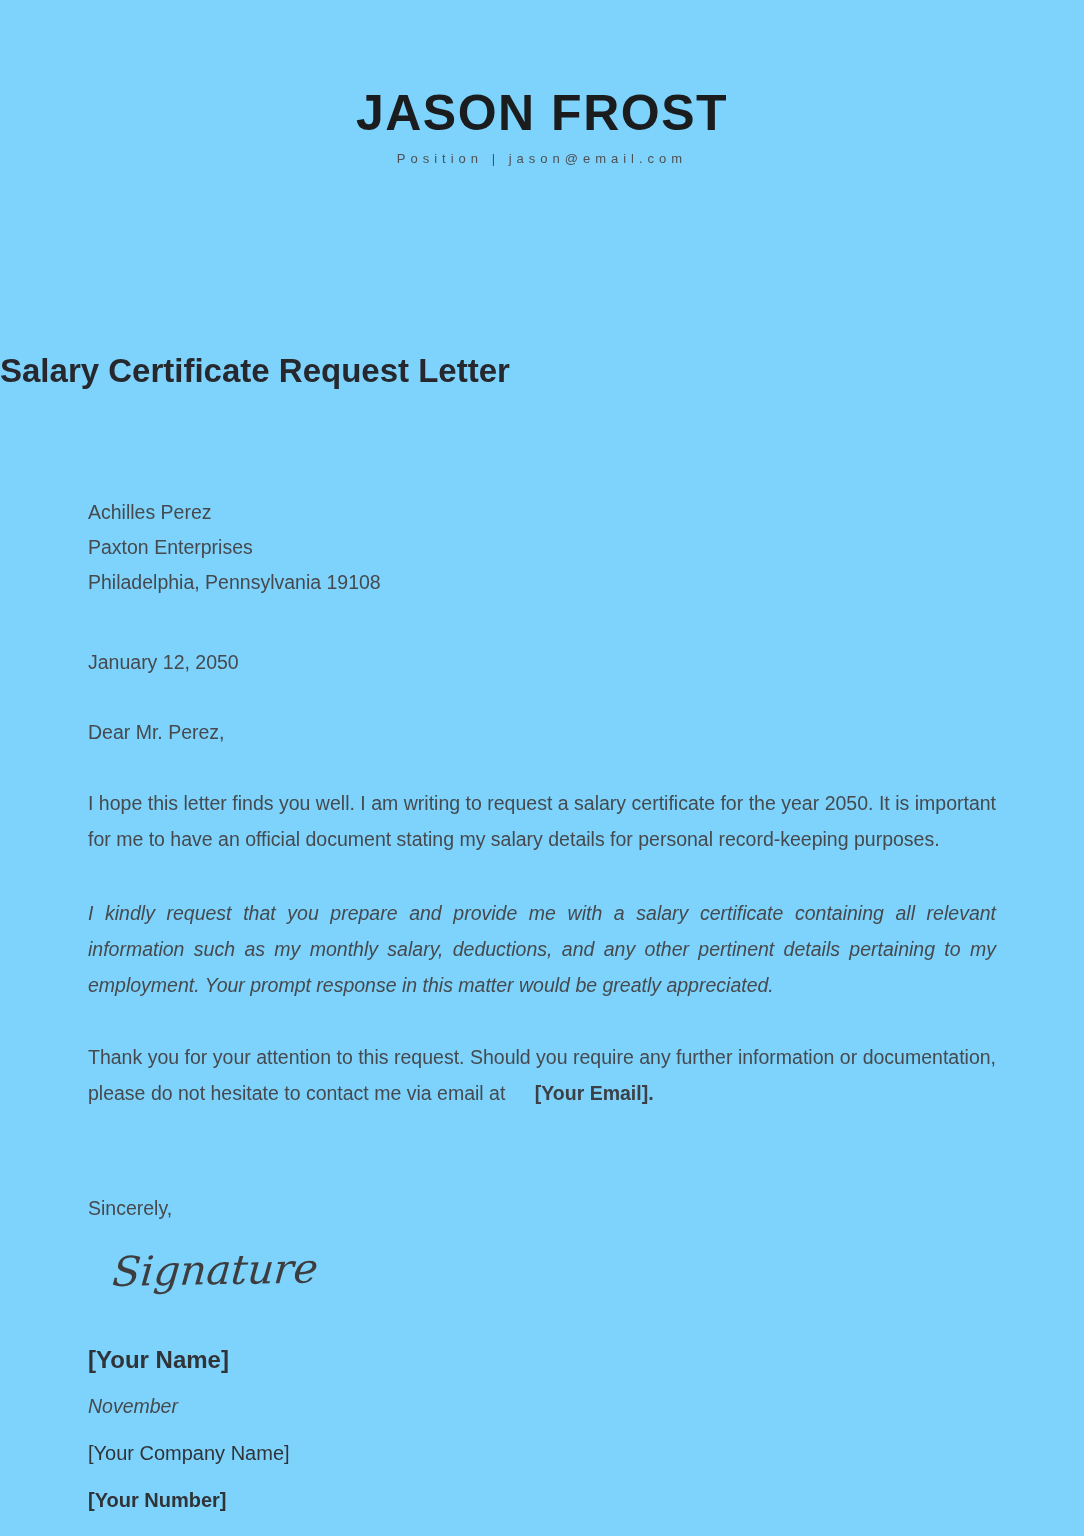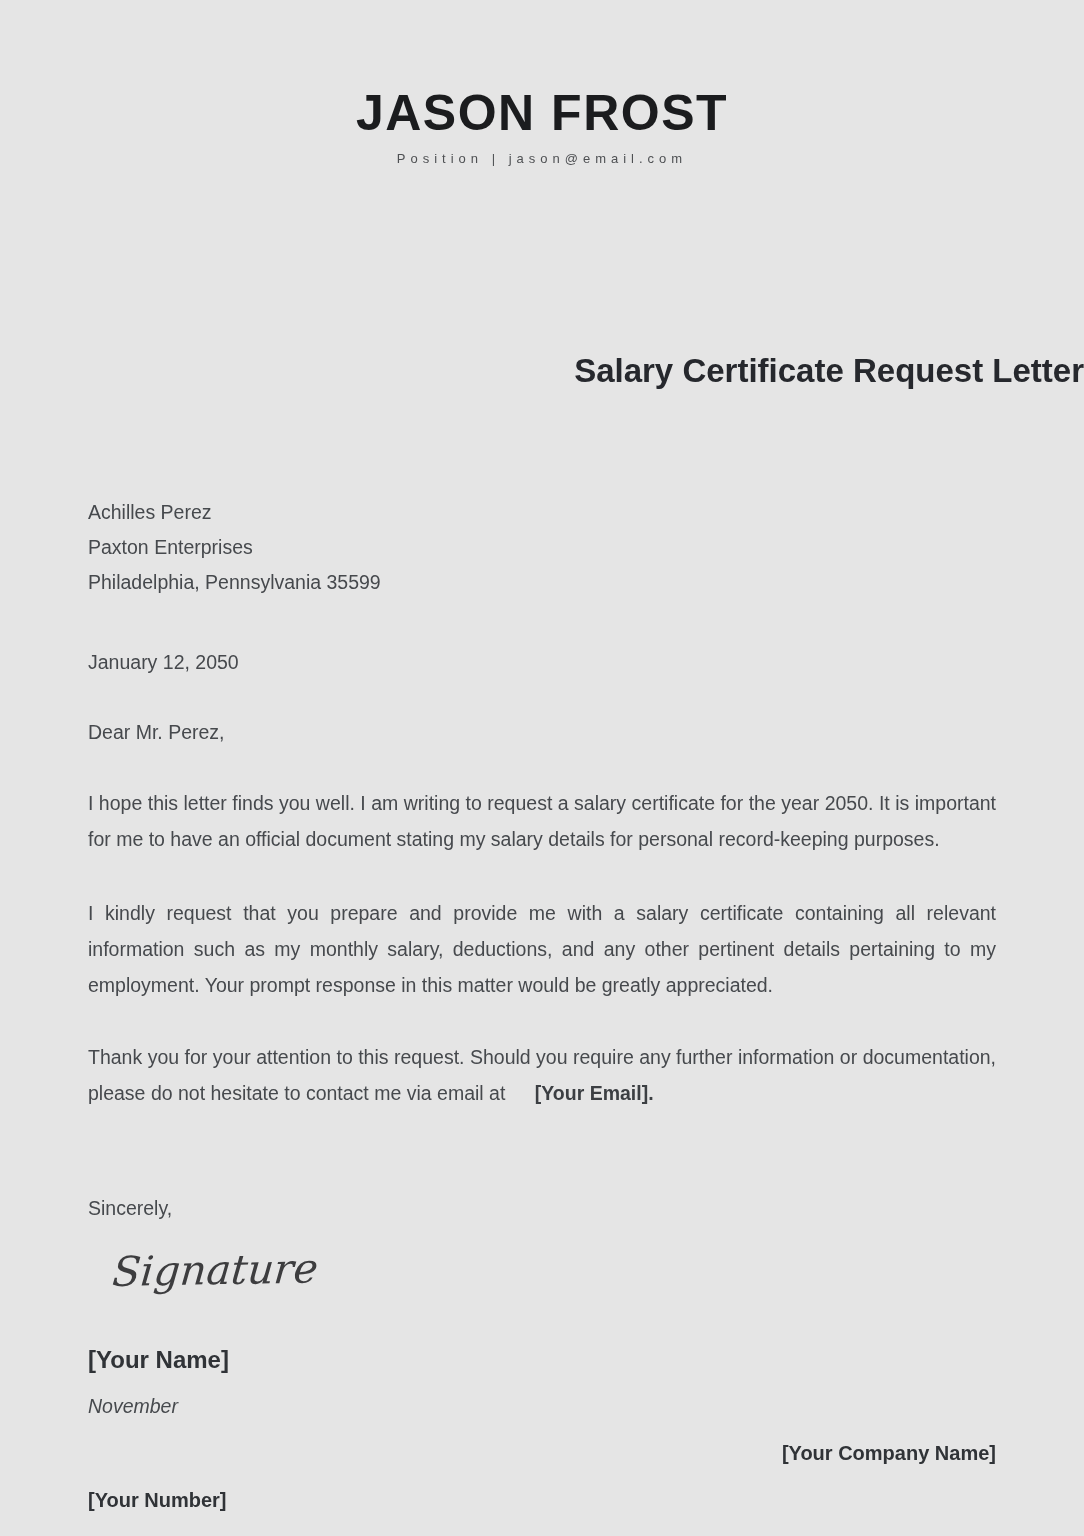--- a/index.html
+++ b/index.html
@@ -1,21 +1,21 @@
 <!DOCTYPE html>
 <html><head>
 <meta charset="utf-8">
 <style>
   * { margin: 0; padding: 0; box-sizing: border-box; }
   html, body { background: #ffffff; }
   .page {
     position: relative;
     width: 1084px;
     height: 1536px;
-    background: #e5e5e5;
+    background: #7dd3fc;
     overflow: hidden;
     font-family: "Liberation Sans", sans-serif;
     color: #46494d;
   }
   
   .letterhead {
     padding-top: 84px;
     text-align: center;
   }
   .letterhead-name {
@@ -27,21 +27,21 @@
   }
   .letterhead-subtitle {
     margin-top: 9px;
     font-size: 13px;
     letter-spacing: 5px;
     color: #4e5053;
   }
   
   .doc-title {
     margin-top: 185px;
-    text-align: right;
+    text-align: left;
     font-size: 33px;
     line-height: 40px;
     font-weight: 700;
     color: #26282d;
   }
   
   .content {
     padding: 0 88px;
     font-size: 19.5px;
   }
@@ -55,21 +55,21 @@
   }
   .salutation {
     margin-top: 35px;
     line-height: 35px;
   }
   .para {
     text-align: justify;
     line-height: 36px;
   }
   .para-1 { margin-top: 35px; }
-  .para-2 { margin-top: 38px; }
+  .para-2 { margin-top: 38px; font-style: italic; }
   .para-3 { margin-top: 36px; }
   .para b { color: #3c3f43; padding-left: 24px; }
   .closing {
     margin-top: 80px;
     line-height: 35px;
   }
   .signature-script {
     margin-top: 16px;
     margin-left: 22px;
     font-family: "DejaVu Serif", serif;
@@ -90,25 +90,24 @@
   }
   .sig-role {
     margin-top: 12px;
     font-style: italic;
     font-size: 19.5px;
     line-height: 35px;
     color: #46494d;
   }
   .sig-company {
     margin-top: 12px;
-    font-weight: 700;
+    font-weight: 400;
     font-size: 20px;
     line-height: 35px;
     color: #303337;
-    text-align: right;
   }
   .sig-extra {
     margin-top: 12px;
     font-weight: 700;
     font-size: 20px;
     line-height: 35px;
     color: #303337;
   }
 </style>
 </head>
@@ -121,21 +120,21 @@
     <div class="letterhead-subtitle">Position | jason@email.com</div>
   </header>
 
   <h1 class="doc-title">Salary Certificate Request Letter</h1>
 
   <main class="content">
 
     <div class="recipient">
       <div>Achilles Perez</div>
       <div>Paxton Enterprises</div>
-      <div>Philadelphia, Pennsylvania 35599</div>
+      <div>Philadelphia, Pennsylvania 19108</div>
     </div>
 
     <div class="date-line">January 12, 2050</div>
 
     <div class="salutation">Dear Mr. Perez,</div>
 
     <p class="para para-1">I hope this letter finds you well. I am writing to request a salary certificate for the year 2050. It is important for me to have an official document stating my salary details for personal record-keeping purposes.</p>
 
     <p class="para para-2">I kindly request that you prepare and provide me with a salary certificate containing all relevant information such as my monthly salary, deductions, and any other pertinent details pertaining to my employment. Your prompt response in this matter would be greatly appreciated.</p>
 

